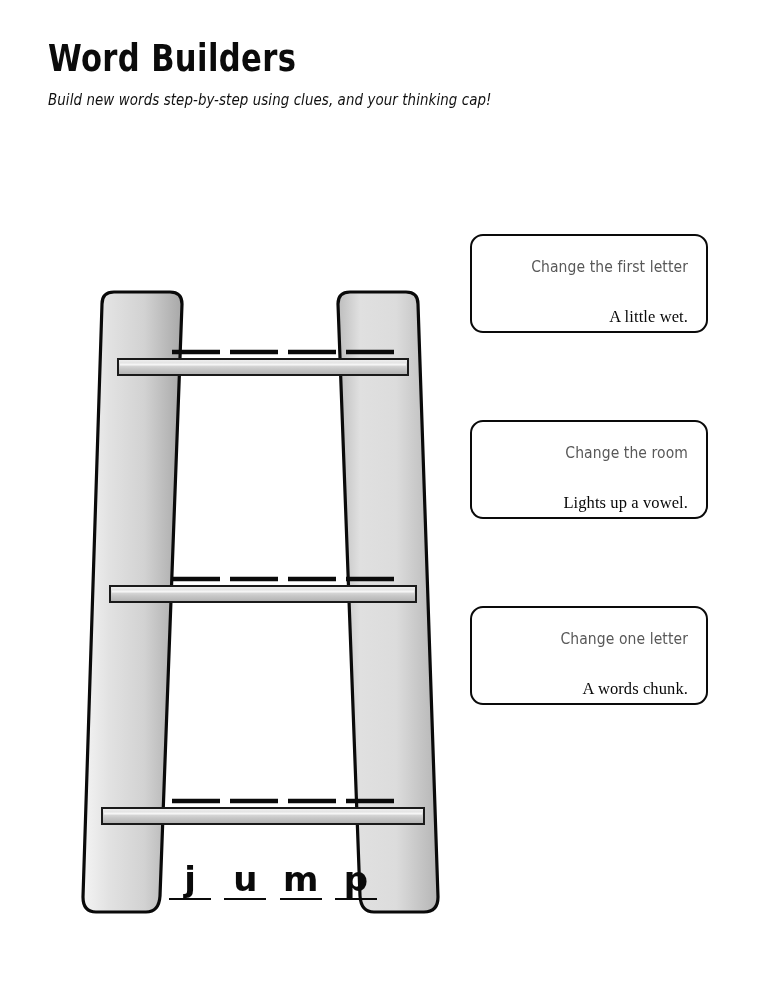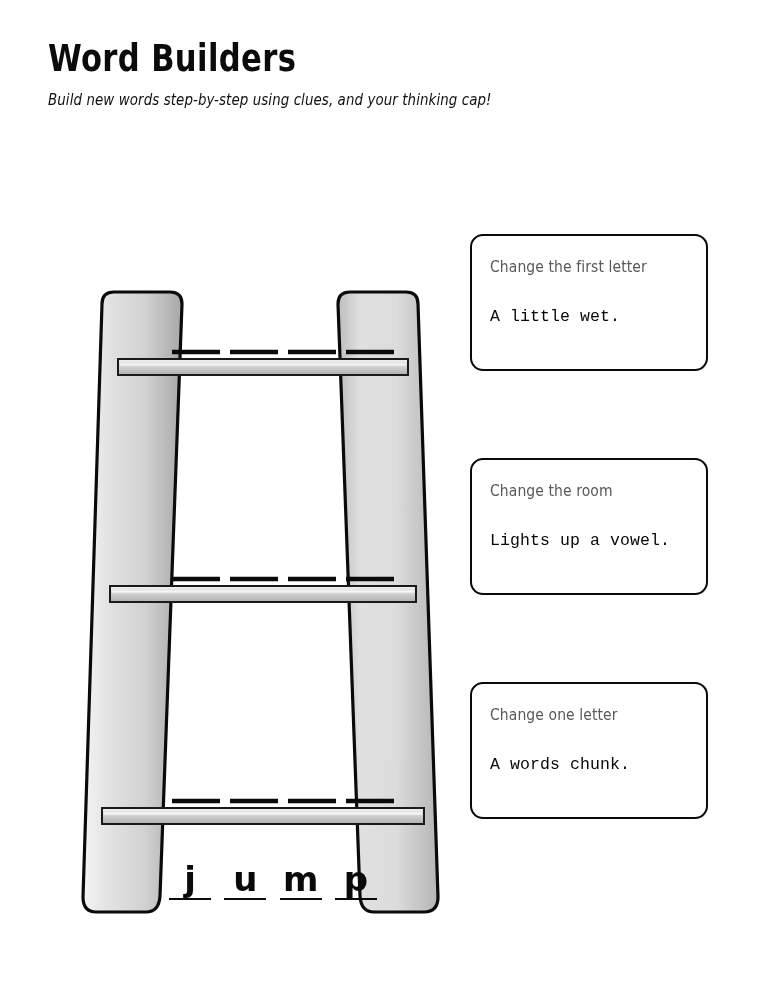--- a/index.html
+++ b/index.html
@@ -103,40 +103,41 @@
   
   .cards {
     position: absolute;
     left: 470px;
     top: 234px;
     width: 238px;
   }
   .clue-card {
     box-sizing: border-box;
     width: 238px;
-    height: 137px;
+    height: 99px;
     border: 2.2px solid #0a0a0a;
     border-radius: 13px;
     background: #ffffff;
     padding: 22px 18px 16px 18px;
     margin-bottom: 87px;
     position: relative;
+    text-align: right;
   }
   .clue-card:last-child { margin-bottom: 14px; }
   .clue-instruction {
     font-family: "DejaVu Sans Condensed", "Liberation Sans Narrow", "Liberation Sans", sans-serif;
     font-size: 15.5px;
     font-weight: 400;
     color: #585858;
     letter-spacing: 0.1px;
     line-height: 1.2;
   }
   .clue-text {
     margin-top: 30px;
-    font-family: Liberation Mono, monospace;
+    font-family: Liberation Serif, serif;
     font-size: 16.5px;
     font-weight: 500;
     color: #080808;
     letter-spacing: 0.1px;
     line-height: 1.2;
   }
 </style>
 </head>
 <body>
 

